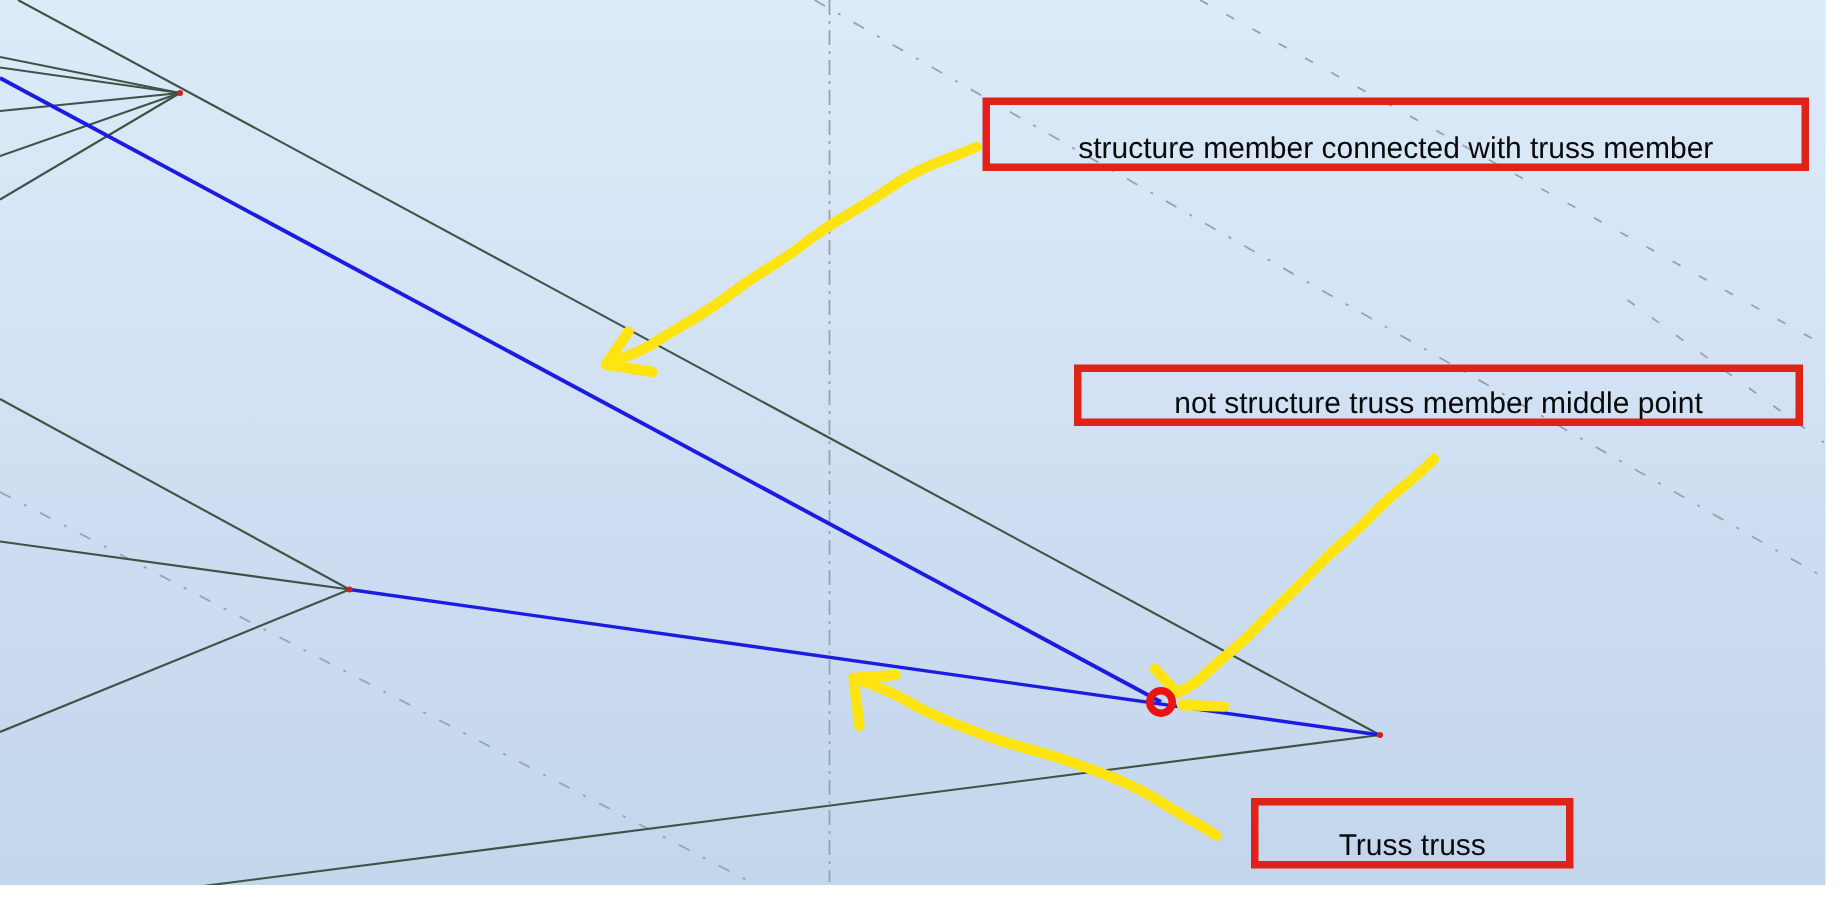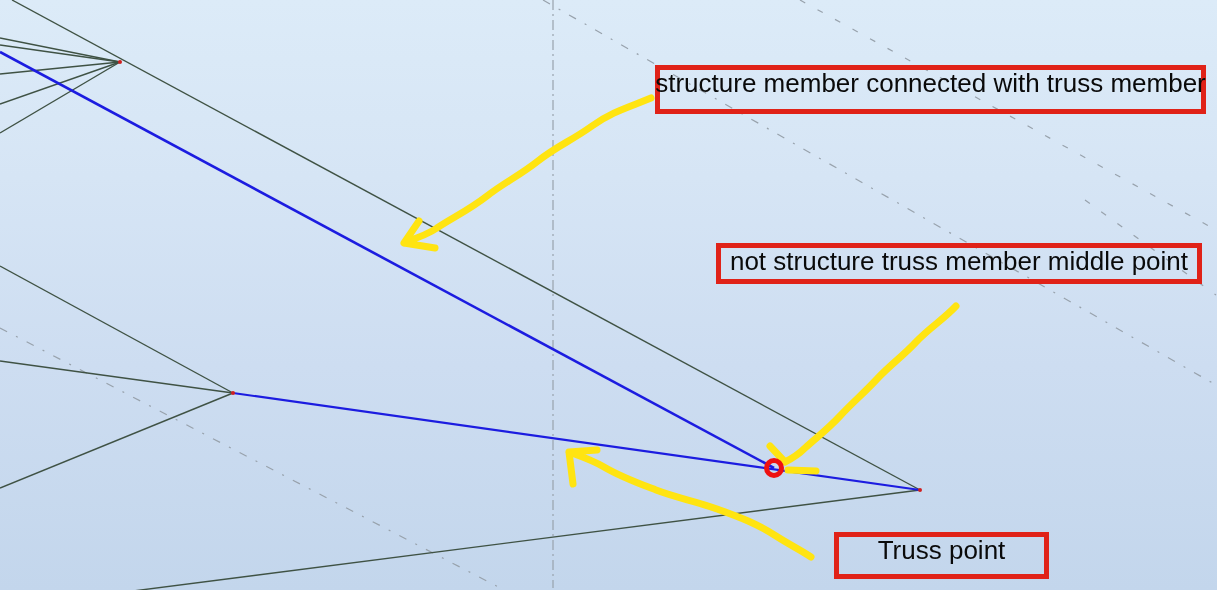--- a/index.html
+++ b/index.html
@@ -16,22 +16,22 @@
     background: linear-gradient(180deg, #dcebf8 0%, #d6e5f5 30%, #cdddf1 62%, #c3d6ec 100%);
     overflow: hidden;
   }
   .viewport svg { position:absolute; left:0; top:0; display:block; }
   .label {
     position: absolute;
     box-sizing: border-box;
     border: 5px solid #e02218;
     background: transparent;
     color: #0a0a0a;
-    font-size: 26px;
-    display: flex; align-items: flex-start; justify-content: center;
+    font-size: 20px;
+    display: flex; align-items: flex-end; justify-content: center;
     white-space: nowrap;
     line-height: 1;
   }
   .label1 { left: 655px; top: 65px;  width: 551px; height: 49px; }
   .label2 { left: 716px; top: 243px; width: 486px; height: 41px; }
   .label3 { left: 834px; top: 532px; width: 215px; height: 47px; }
 </style>
 </head>
 <body>
 
@@ -65,17 +65,17 @@
         <circle cx="774" cy="468" r="7.5" fill="none" stroke="#ee1111" stroke-width="5"></circle>
       </svg>
 
     <div class="label label1">
       <span>structure member connected with truss member</span>
     </div>
     <div class="label label2">
       <span>not structure truss member middle point</span>
     </div>
     <div class="label label3">
-      <span>Truss point</span>
+      <span>Truss truss</span>
     </div>
   </div>
 
 </div>
 
 </body></html>

